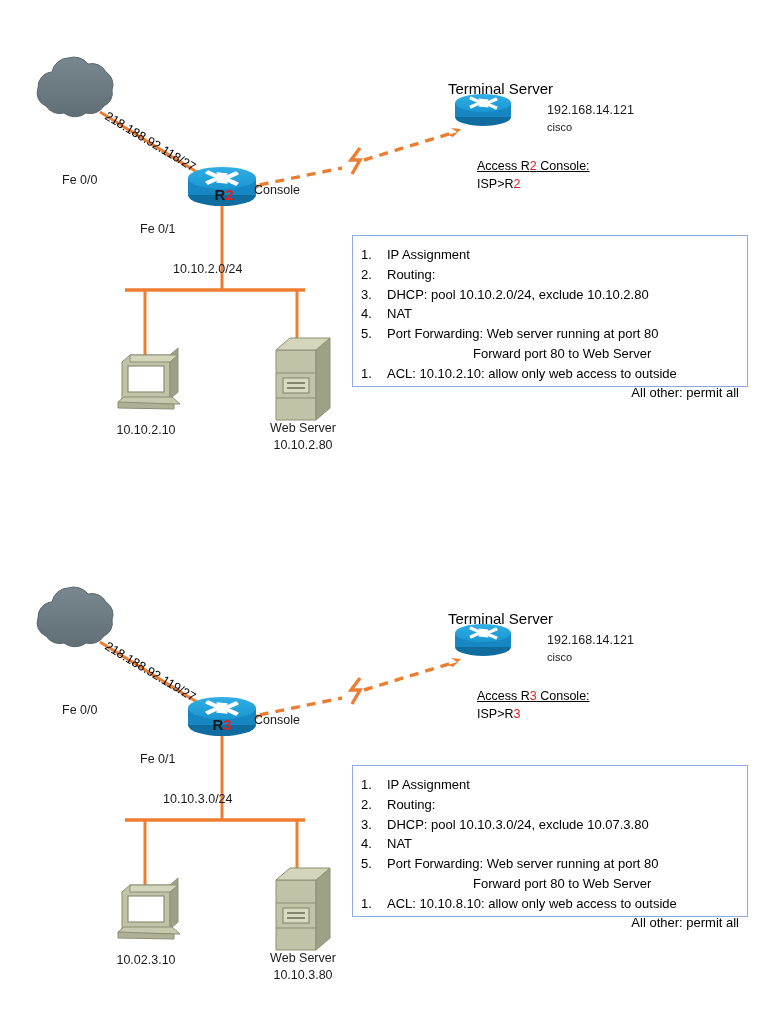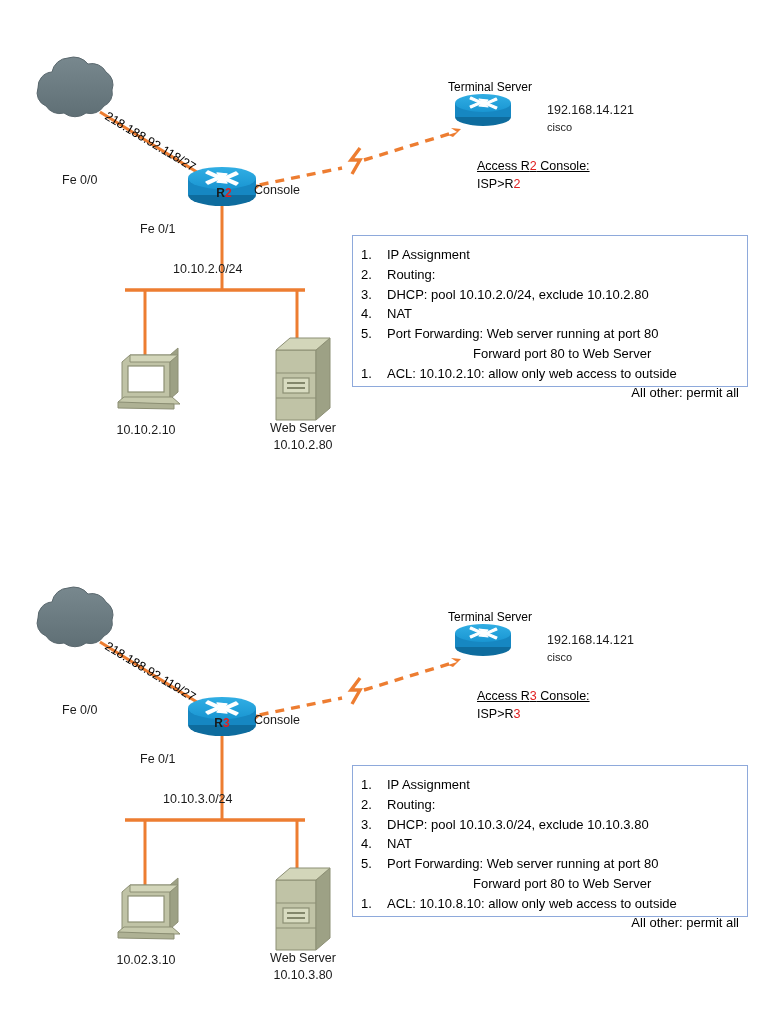--- a/index.html
+++ b/index.html
@@ -44,42 +44,42 @@
   .wan-label {
     position: absolute;
     font-size: 12.5px;
     white-space: nowrap;
     transform-origin: left center;
     transform: rotate(31deg);
   }
 
   .router-name {
     position: absolute;
-    font-size: 12px;
+    font-size: 15px;
     font-weight: bold;
     color: #1a1a1a;
     white-space: nowrap;
     transform: translateX(-50%);
   }
   .router-name .rd { color: #e02020; }
 
   .access-block {
     position: absolute;
     font-size: 12.5px;
     line-height: 1.45;
     white-space: nowrap;
   }
   .access-title {
     text-decoration: underline;
   }
   .rd { color: #e02020; }
 
   .ts-caption {
     position: absolute;
-    font-size: 12px;
+    font-size: 15px;
     white-space: nowrap;
   }
 
   .notebox {
     position: absolute;
     box-sizing: border-box;
     background: #ffffff;
     border: 1px solid #8ea9db;
   }
   .notebox ol {
@@ -375,19 +375,19 @@
     <div class="lbl" style="left:131px; top:222px;margin-left:32px;">10.10.3.0/24</div>
 
     <div class="lbl center" style="left:146px; top:383px;">10.02.3.10</div>
     <div class="lbl center" style="left:303px; top:381px;">Web Server</div>
     <div class="lbl center" style="left:303px; top:398px;">10.10.3.80</div>
 
     <div class="notebox" style="left:352px; top:195px; width:396px; height:152px;">
       <ol>
         <li><span class="num">1.</span><span>IP Assignment</span></li>
         <li><span class="num">2.</span><span>Routing:</span></li>
-        <li><span class="num">3.</span><span>DHCP: pool 10.10.3.0/24, exclude 10.10.3.80</span></li>
+        <li><span class="num">3.</span><span>DHCP: pool 10.10.3.0/24, exclude 10.07.3.80</span></li>
         <li><span class="num">4.</span><span>NAT</span></li>
         <li><span class="num">5.</span><span>Port Forwarding: Web server running at port 80</span><span class="cont">Forward port 80 to Web Server</span></li>
         <li><span class="num">1.</span><span>ACL: 10.10.8.10: allow only web access to outside</span><span class="cont-b">All other: permit all</span></li>
       </ol>
     </div>
   </div>
 
 </body></html>

